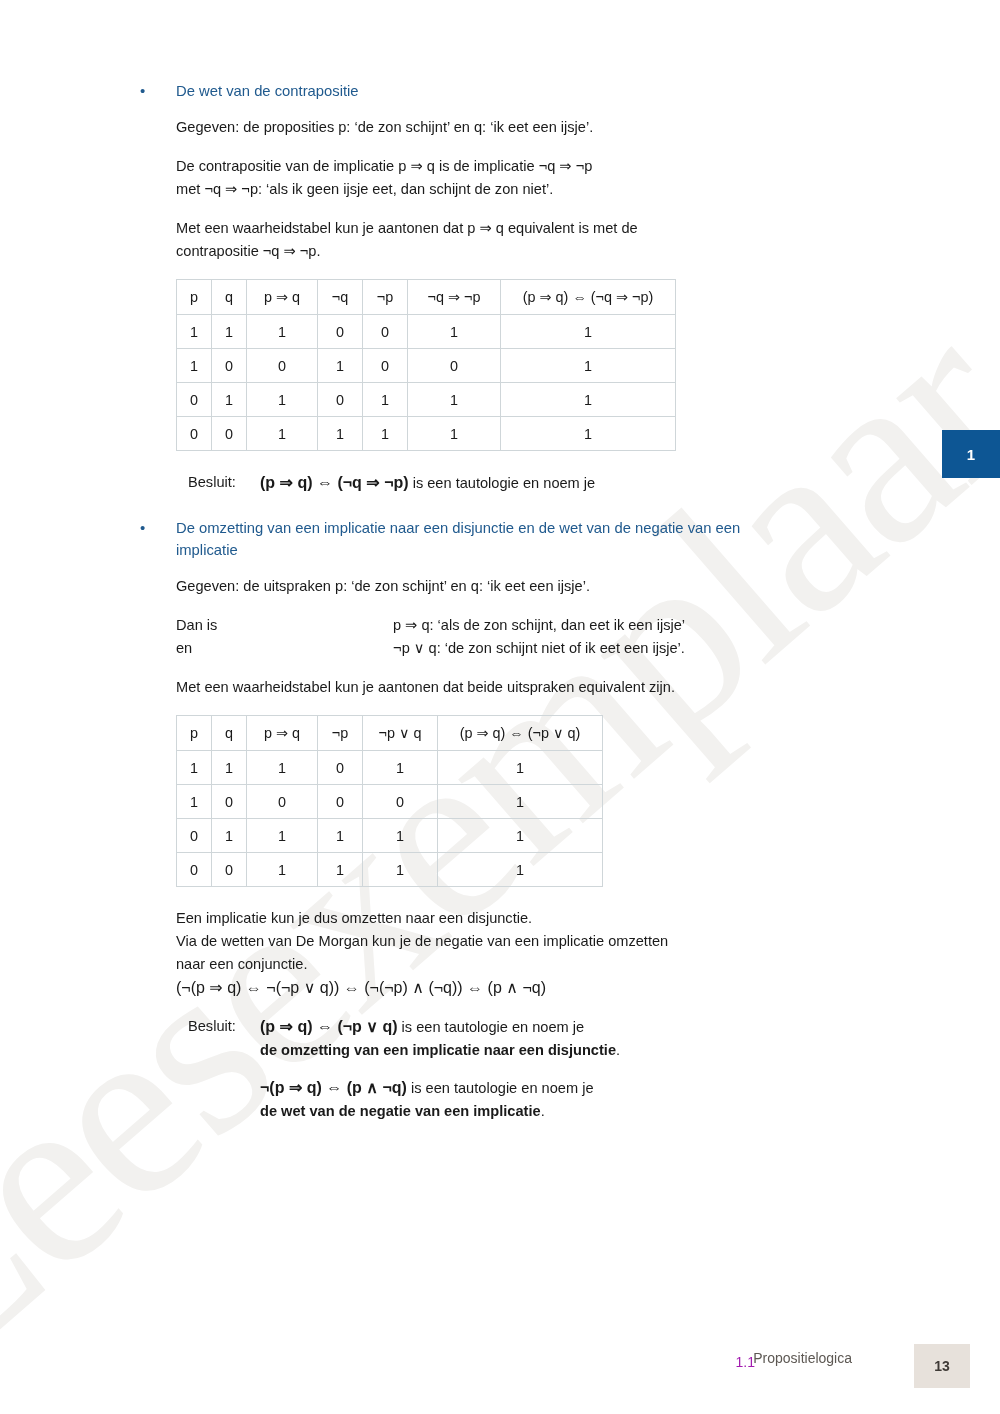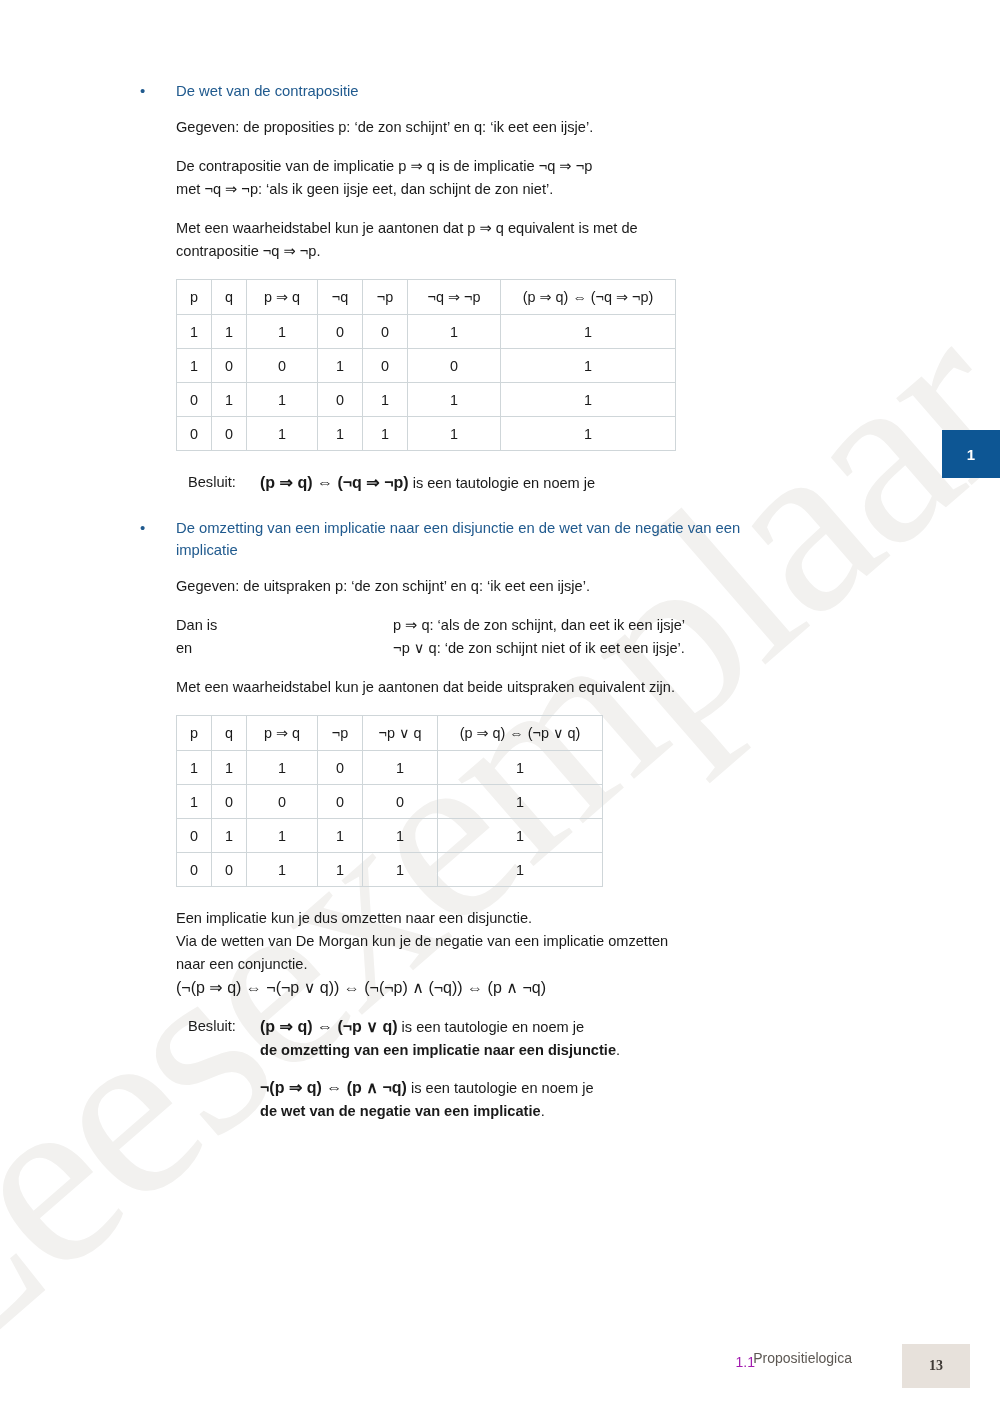--- a/index.html
+++ b/index.html
@@ -171,30 +171,29 @@
     right: 148px;
     top: 6px;
     font-size: 14px;
     color: #5d5853;
     white-space: nowrap;
   }
   #footer .f-pagebox {
     position: absolute;
     right: 30px;
     top: 0px;
-    width: 68px;
+    width: 56px;
     height: 44px;
     background: #e7e1db;
     display: flex;
     align-items: center;
     justify-content: center;
     font-size: 14px;
     font-weight: 700;
     color: #3f3a36;
-    font-family: Liberation Serif, serif;
   }
 </style>
 </head>
 <body>
 
 <div id="watermark">
   <div class="wm-text">Leesexemplaar</div>
 </div>
 
 <div id="page">

